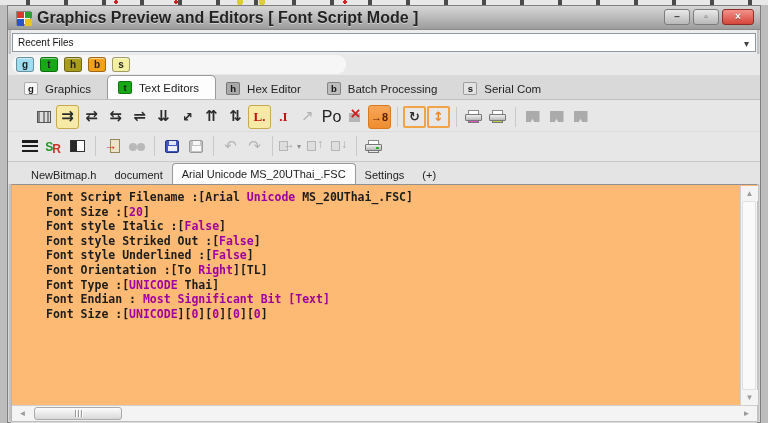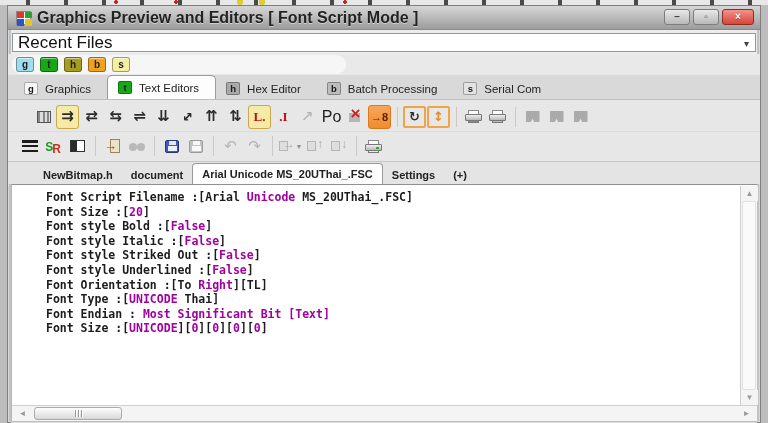--- a/index.html
+++ b/index.html
@@ -39,21 +39,21 @@
   .win-btn { width:26px; height:16px; border:1px solid #7c7c7c; border-radius:3px;
     background:linear-gradient(#e9e9e9,#b8b8b8); color:#444; font-size:10px; font-weight:bold;
     display:flex; align-items:center; justify-content:center; line-height:1; }
   .win-btn.close { width:32px; background:linear-gradient(#f2938b,#d6453a);
     border-color:#8e2c24; color:#fff; text-shadow:0 1px 1px rgba(0,0,0,.4); }
 
   
   .combo-row { padding:3px 4px 2px 4px; }
   .combo { position:relative; height:19px; background:#fff; border:1px solid #8f9aa3;
     display:flex; align-items:center; padding-left:5px; }
-  .combo-value { font-size:17px; color:#111; }
+  .combo-value { font-size:10px; color:#111; }
   .combo-caret { position:absolute; right:6px; top:4px; font-size:10px; color:#444; }
 
   
   .quickbar { height:21px; padding:1px 4px; background:#e9e9e9; }
   .quick-inner { width:334px; height:19px; background:#f6f6f6; border-radius:9px;
     display:flex; align-items:center; gap:6px; padding-left:4px; }
   .qbtn { width:18px; height:15px; border-radius:3px; border:1px solid rgba(0,0,0,.35);
     font-size:10px; font-weight:bold; color:#222; display:flex; align-items:center;
     justify-content:center; box-shadow:inset 0 1px 0 rgba(255,255,255,.5); }
 
@@ -123,27 +123,27 @@
   .binoc { position:relative; width:16px; height:11px; }
   .binoc i { position:absolute; top:2px; width:8px; height:8px; border-radius:50%; background:#b9b9b9; }
   .binoc i:first-child { left:0; } .binoc i:last-child { right:0; }
   .pagearrow { position:relative; width:15px; height:14px; }
   .pagearrow .pg { position:absolute; left:0; top:2px; width:9px; height:10px; background:#dedede; border:1px solid #b5b5b5; }
   .pagearrow .ar { position:absolute; right:-1px; top:-2px; color:#a8a8a8; font-size:12px; font-weight:bold; }
   .caret { font-size:8px; color:#8f8f8f; margin-left:3px; }
 
   
   .doctabs { display:flex; align-items:flex-end; height:22px; background:#e4e4e4;
-    padding-left:26px;font-weight:bold; }
+    padding-left:14px; }
   .dtab { height:18px; display:flex; align-items:center; padding:0 9px;
     font-size:11px; color:#222; border-radius:4px 4px 0 0; }
   .dtab.active { background:#fdfdfd; border:1px solid #999; border-bottom:none; height:21px; }
 
   
-  .editor { position:relative; height:237px; background:#ffffff;
+  .editor { position:relative; height:237px; background:#fdba74;
     border-top:1px solid #919191; border-left:1px solid #b5b5b5; margin:0 3px 0 3px; }
   .code { position:absolute; left:0; top:0; right:18px; bottom:16px; overflow:hidden;
     padding:5px 0 0 34px; }
   .code-line { font-family:"DejaVu Sans Mono","Liberation Mono",monospace;
     font-size:11.5px; font-weight:600; line-height:14.6px; white-space:pre; color:#1c1c1c; }
   .code-line .m { color:#a000a0; }
   .code-line .k { color:#1c1c1c; }
 
   .vscroll { position:absolute; top:1px; right:0; bottom:16px; width:17px;
     background:#f4f4f4; border-left:1px solid #cfcfcf; }
@@ -383,21 +383,20 @@
         <div class="dtab">document</div>
         <div class="dtab active">Arial Unicode MS_20UThai_.FSC</div>
         <div class="dtab">Settings</div>
         <div class="dtab">(+)</div>
       </div>
 
     <div class="editor">
       <div class="code" id="codeArea">
           <div class="code-line"><span class="k">Font Script Filename :[Arial </span><span class="m">Unicode</span><span class="k"> MS_20UThai_.FSC]</span></div>
           <div class="code-line"><span class="k">Font Size :[</span><span class="m">20</span><span class="k">]</span></div>
-          <div class="code-line"><span class="k">Font style Bold :[</span><span class="m">False</span><span class="k">]</span></div>
           <div class="code-line"><span class="k">Font style Italic :[</span><span class="m">False</span><span class="k">]</span></div>
           <div class="code-line"><span class="k">Font style Striked Out :[</span><span class="m">False</span><span class="k">]</span></div>
           <div class="code-line"><span class="k">Font style Underlined :[</span><span class="m">False</span><span class="k">]</span></div>
           <div class="code-line"><span class="k">Font Orientation :[To </span><span class="m">Right</span><span class="k">][TL]</span></div>
           <div class="code-line"><span class="k">Font Type :[</span><span class="m">UNICODE</span><span class="k"> Thai]</span></div>
           <div class="code-line"><span class="k">Font Endian : </span><span class="m">Most Significant Bit [Text]</span></div>
           <div class="code-line"><span class="k">Font Size :[</span><span class="m">UNICODE</span><span class="k">][</span><span class="m">0</span><span class="k">][</span><span class="m">0</span><span class="k">][</span><span class="m">0</span><span class="k">][</span><span class="m">0</span><span class="k">]</span></div>
         </div>
 
       <div class="vscroll">

